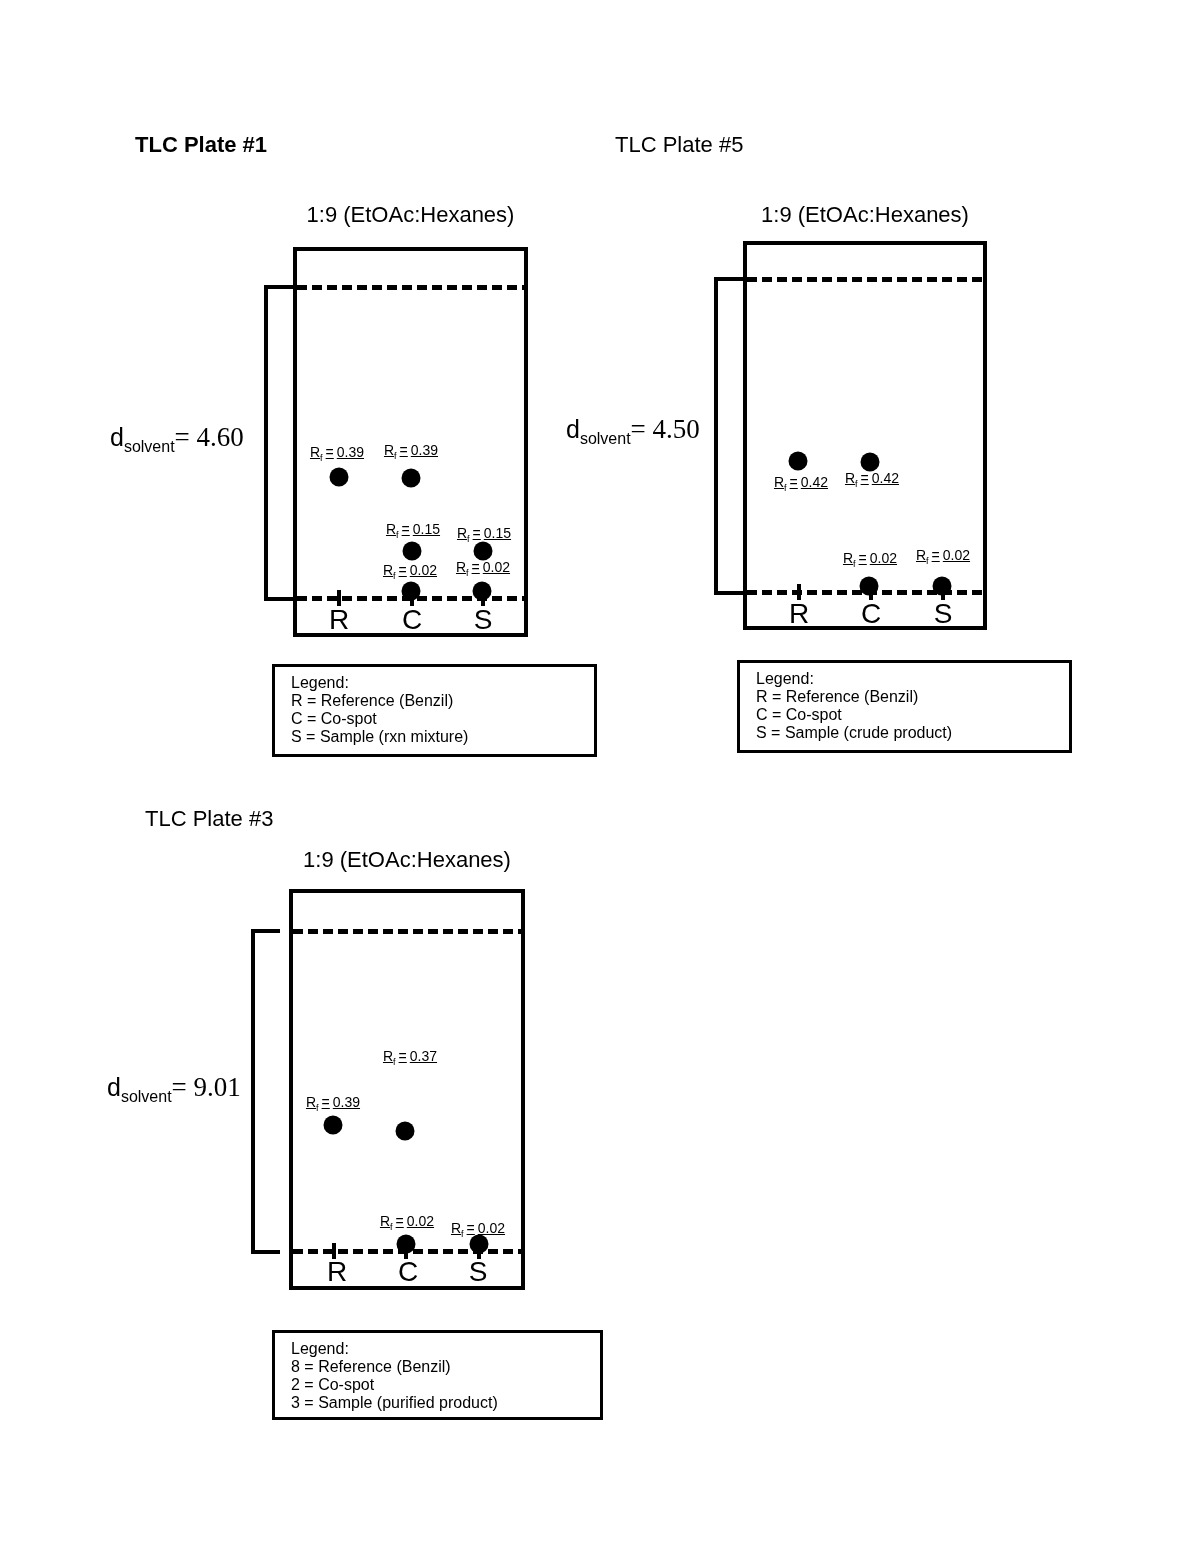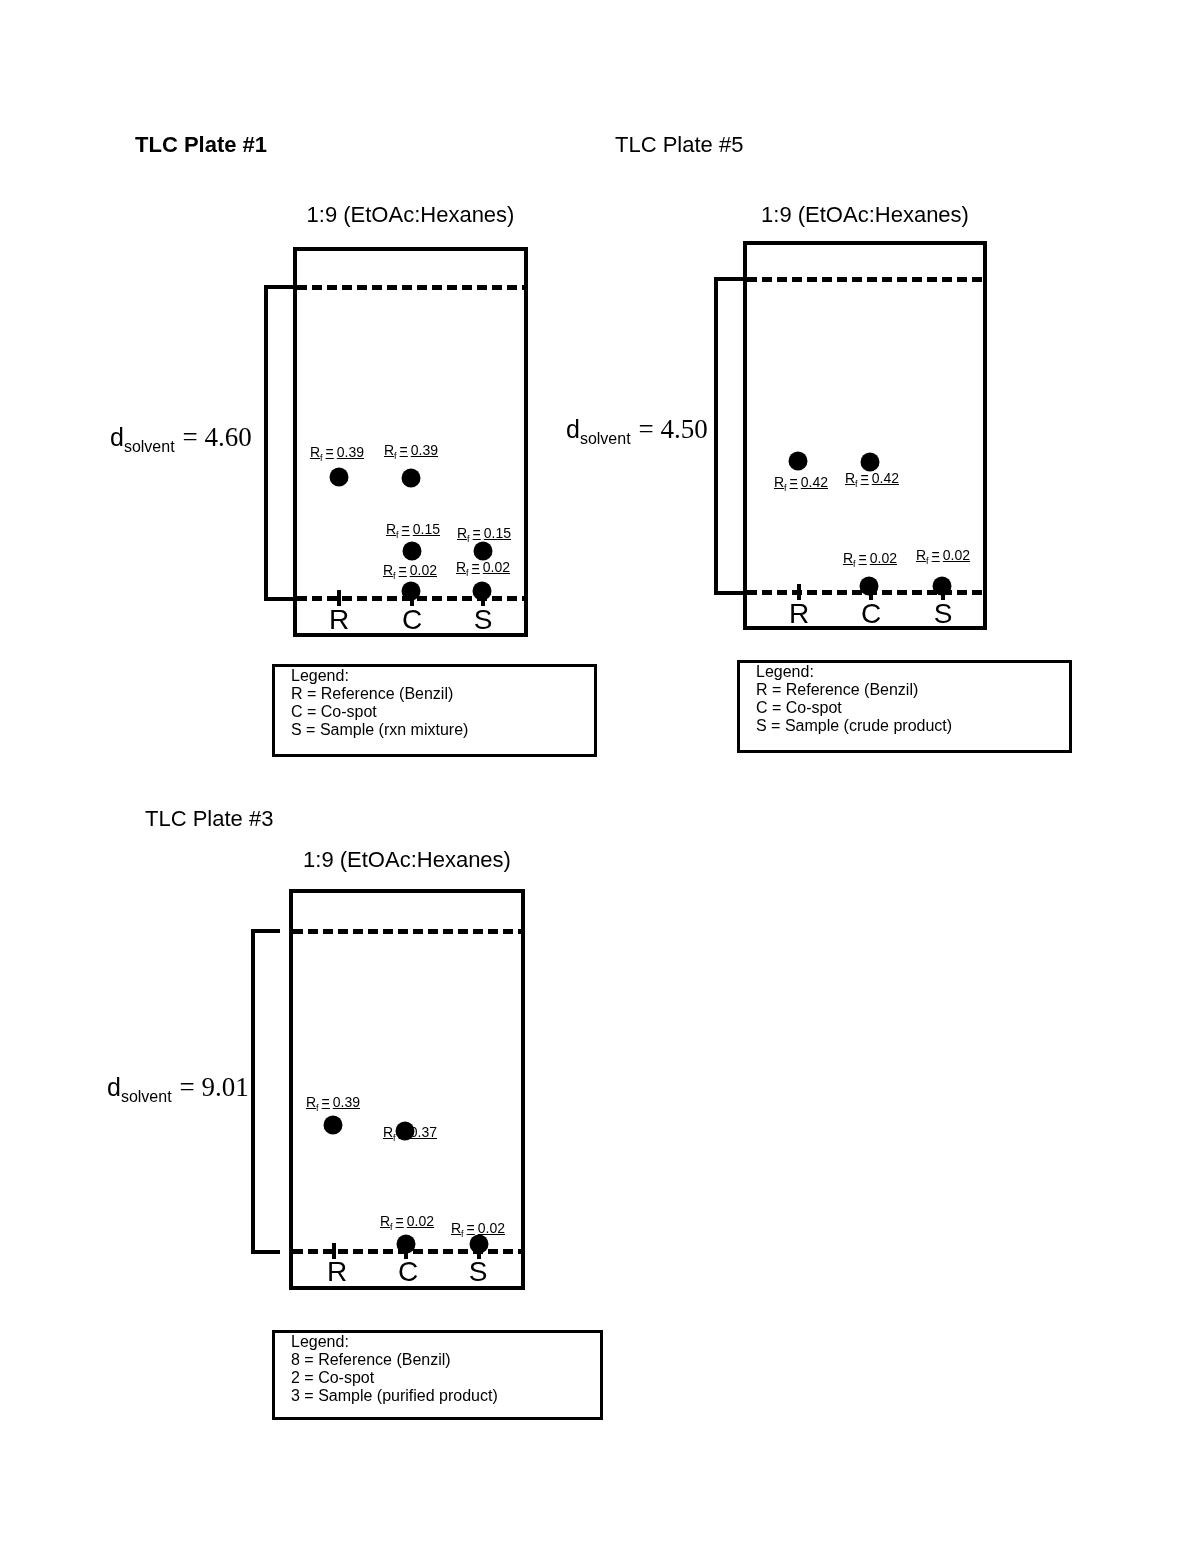--- a/index.html
+++ b/index.html
@@ -44,21 +44,21 @@
   .d-label {
     position: absolute;
     font-size: 25px;
     line-height: 1.1;
     white-space: nowrap;
   }
   .d-label sub { font-size: 16px; line-height: 0; }
   .d-value {
     font-family: "Liberation Serif", serif;
     font-size: 27px;
-    margin-left: 8px;
+    margin-left: 0;
   }
   .spot {
     position: absolute;
     width: 19px;
     height: 19px;
     background: #000;
     border-radius: 50%;
     transform: translate(-50%, -50%);
   }
   .tick {
@@ -81,21 +81,21 @@
   .lane-label {
     position: absolute;
     font-size: 28px;
     line-height: 1;
     transform: translateX(-50%);
   }
   .legend-box {
     position: absolute;
     border: 3px solid #000;
     background: #fff;
-    padding: 0 8px 0 16px;
+    padding: 7px 8px 0 16px;
     font-size: 16px;
     line-height: 18px;
   }
   .legend-line { white-space: nowrap; }
 </style>
 </head>
 <body>
 
 <div class="canvas">
 
@@ -214,21 +214,21 @@
   <div class="dashline" style="left:293px; top:1249px; width:228px;"></div>
 
   <div class="spot" style="left:333px; top:1125px;"></div>
   <div class="spot" style="left:405px; top:1131px;"></div>
   <div class="spot" style="left:406px; top:1244px;"></div>
   <div class="spot" style="left:479px; top:1244px;"></div>
 
   <div class="rf-label" style="left:333px; top:1095px;">
     <span>R</span><sub>f</sub><span class="eq">=</span><span>0.39</span>
   </div>
-  <div class="rf-label" style="left:410px; top:1125px;">
+  <div class="rf-label" style="left:410px; top:1049px;">
     <span>R</span><sub>f</sub><span class="eq">=</span><span>0.37</span>
   </div>
   <div class="rf-label" style="left:407px; top:1214px;">
     <span>R</span><sub>f</sub><span class="eq">=</span><span>0.02</span>
   </div>
   <div class="rf-label" style="left:478px; top:1221px;">
     <span>R</span><sub>f</sub><span class="eq">=</span><span>0.02</span>
   </div>
 
   <div class="lane-label" style="left:337px; top:1258px;">R</div>

